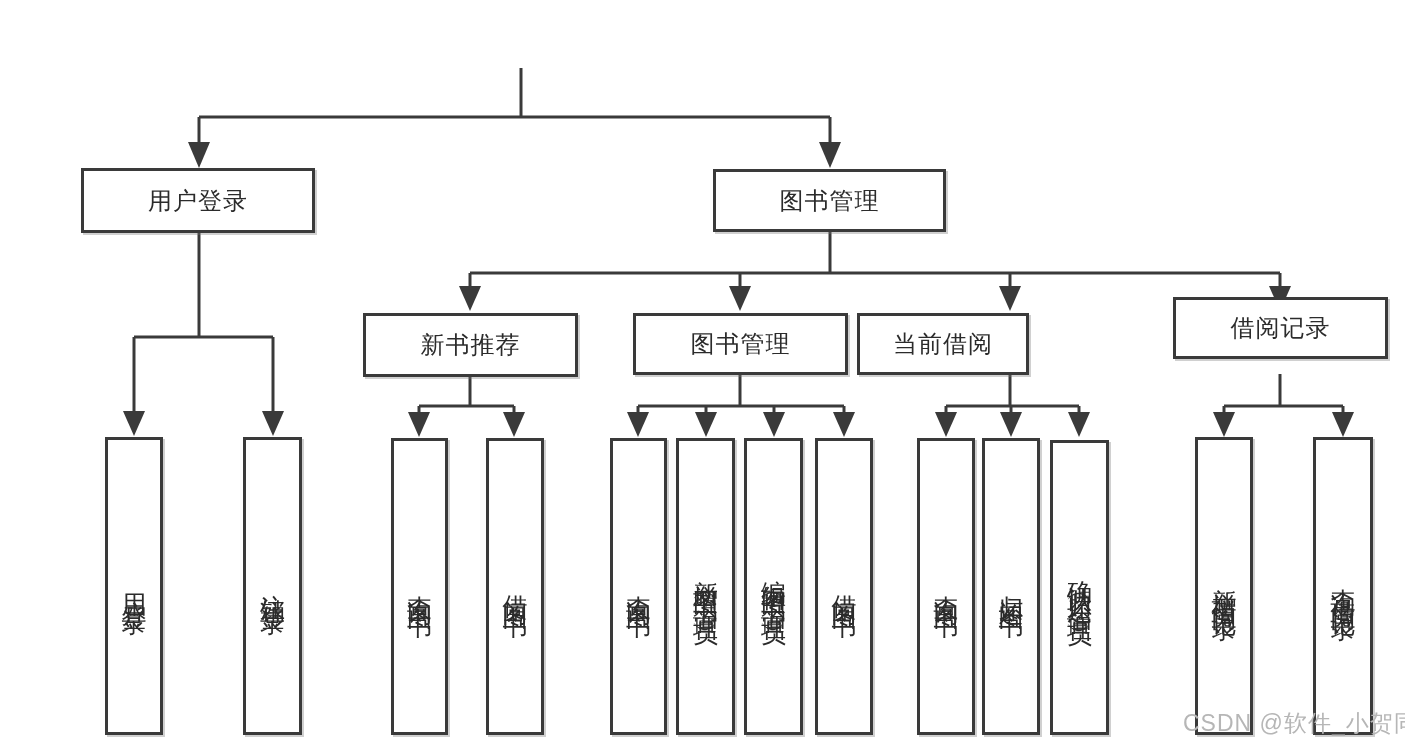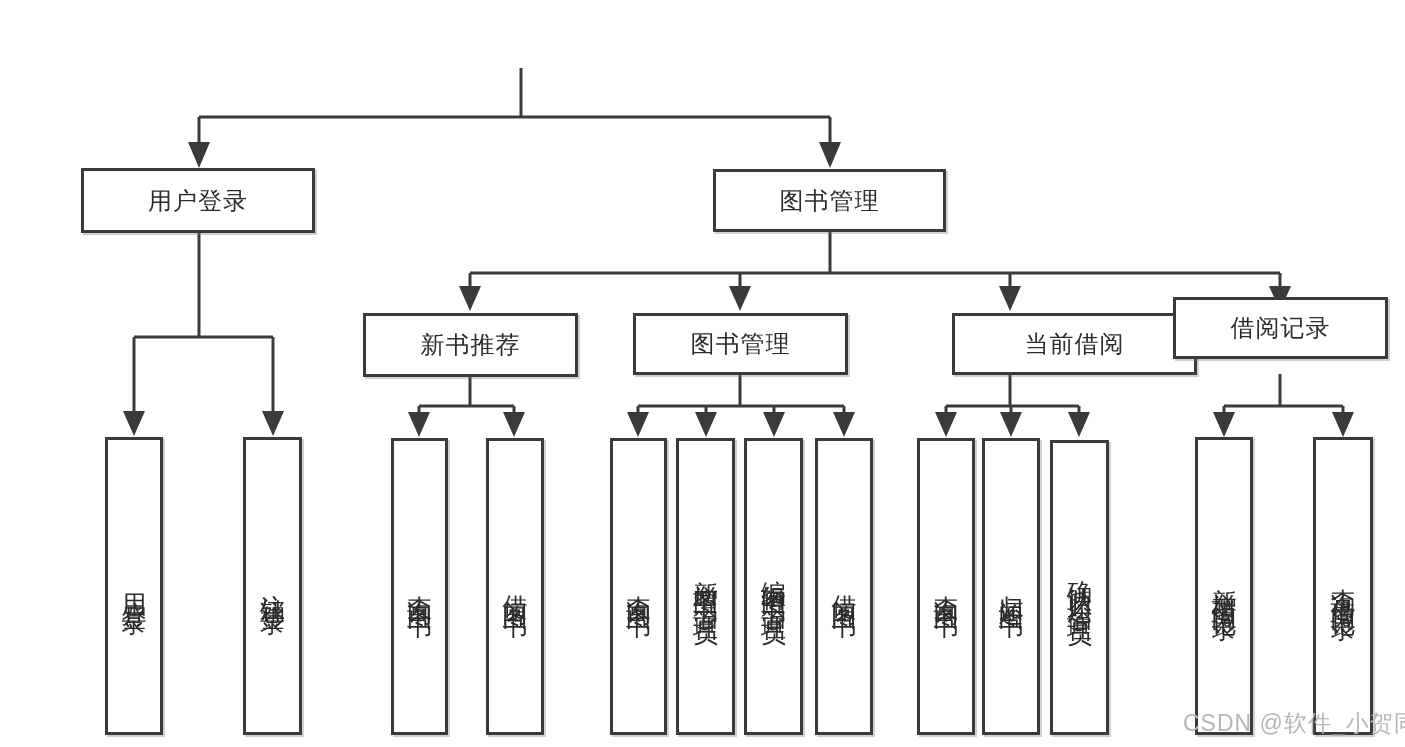--- a/index.html
+++ b/index.html
@@ -119,21 +119,21 @@
       <polygon points="1343,437 1332,412 1354,412"></polygon>
     </g>
   </svg>
 
 
   <div class="node h" style="left:81px; top:168px; width:234px; height:65px;">用户登录</div>
   <div class="node h" style="left:713px; top:169px; width:233px; height:63px;">图书管理</div>
 
   <div class="node h" style="left:363px; top:313px; width:215px; height:64px;">新书推荐</div>
   <div class="node h" style="left:633px; top:313px; width:215px; height:62px;">图书管理</div>
-  <div class="node h" style="left:952px; top:313px; width:245px; height:62px;">当前借阅</div>
+  <div class="node h" style="left:857px; top:313px; width:172px; height:62px;">当前借阅</div>
   <div class="node h" style="left:1173px; top:297px; width:215px; height:62px;">借阅记录</div>
 
   <div class="node v" style="left:105px; top:437px; width:58px; height:298px;">用户登录</div>
   <div class="node v" style="left:243px; top:437px; width:59px; height:298px;">注销登录</div>
 
   <div class="node v" style="left:391px; top:438px; width:57px; height:297px;">查询图书</div>
   <div class="node v" style="left:486px; top:438px; width:58px; height:297px;">借阅图书</div>
 
   <div class="node v" style="left:610px; top:438px; width:57px; height:297px;">查询图书</div>
   <div class="node v" style="left:676px; top:438px; width:59px; height:297px;">新增图书（管理员）</div>

